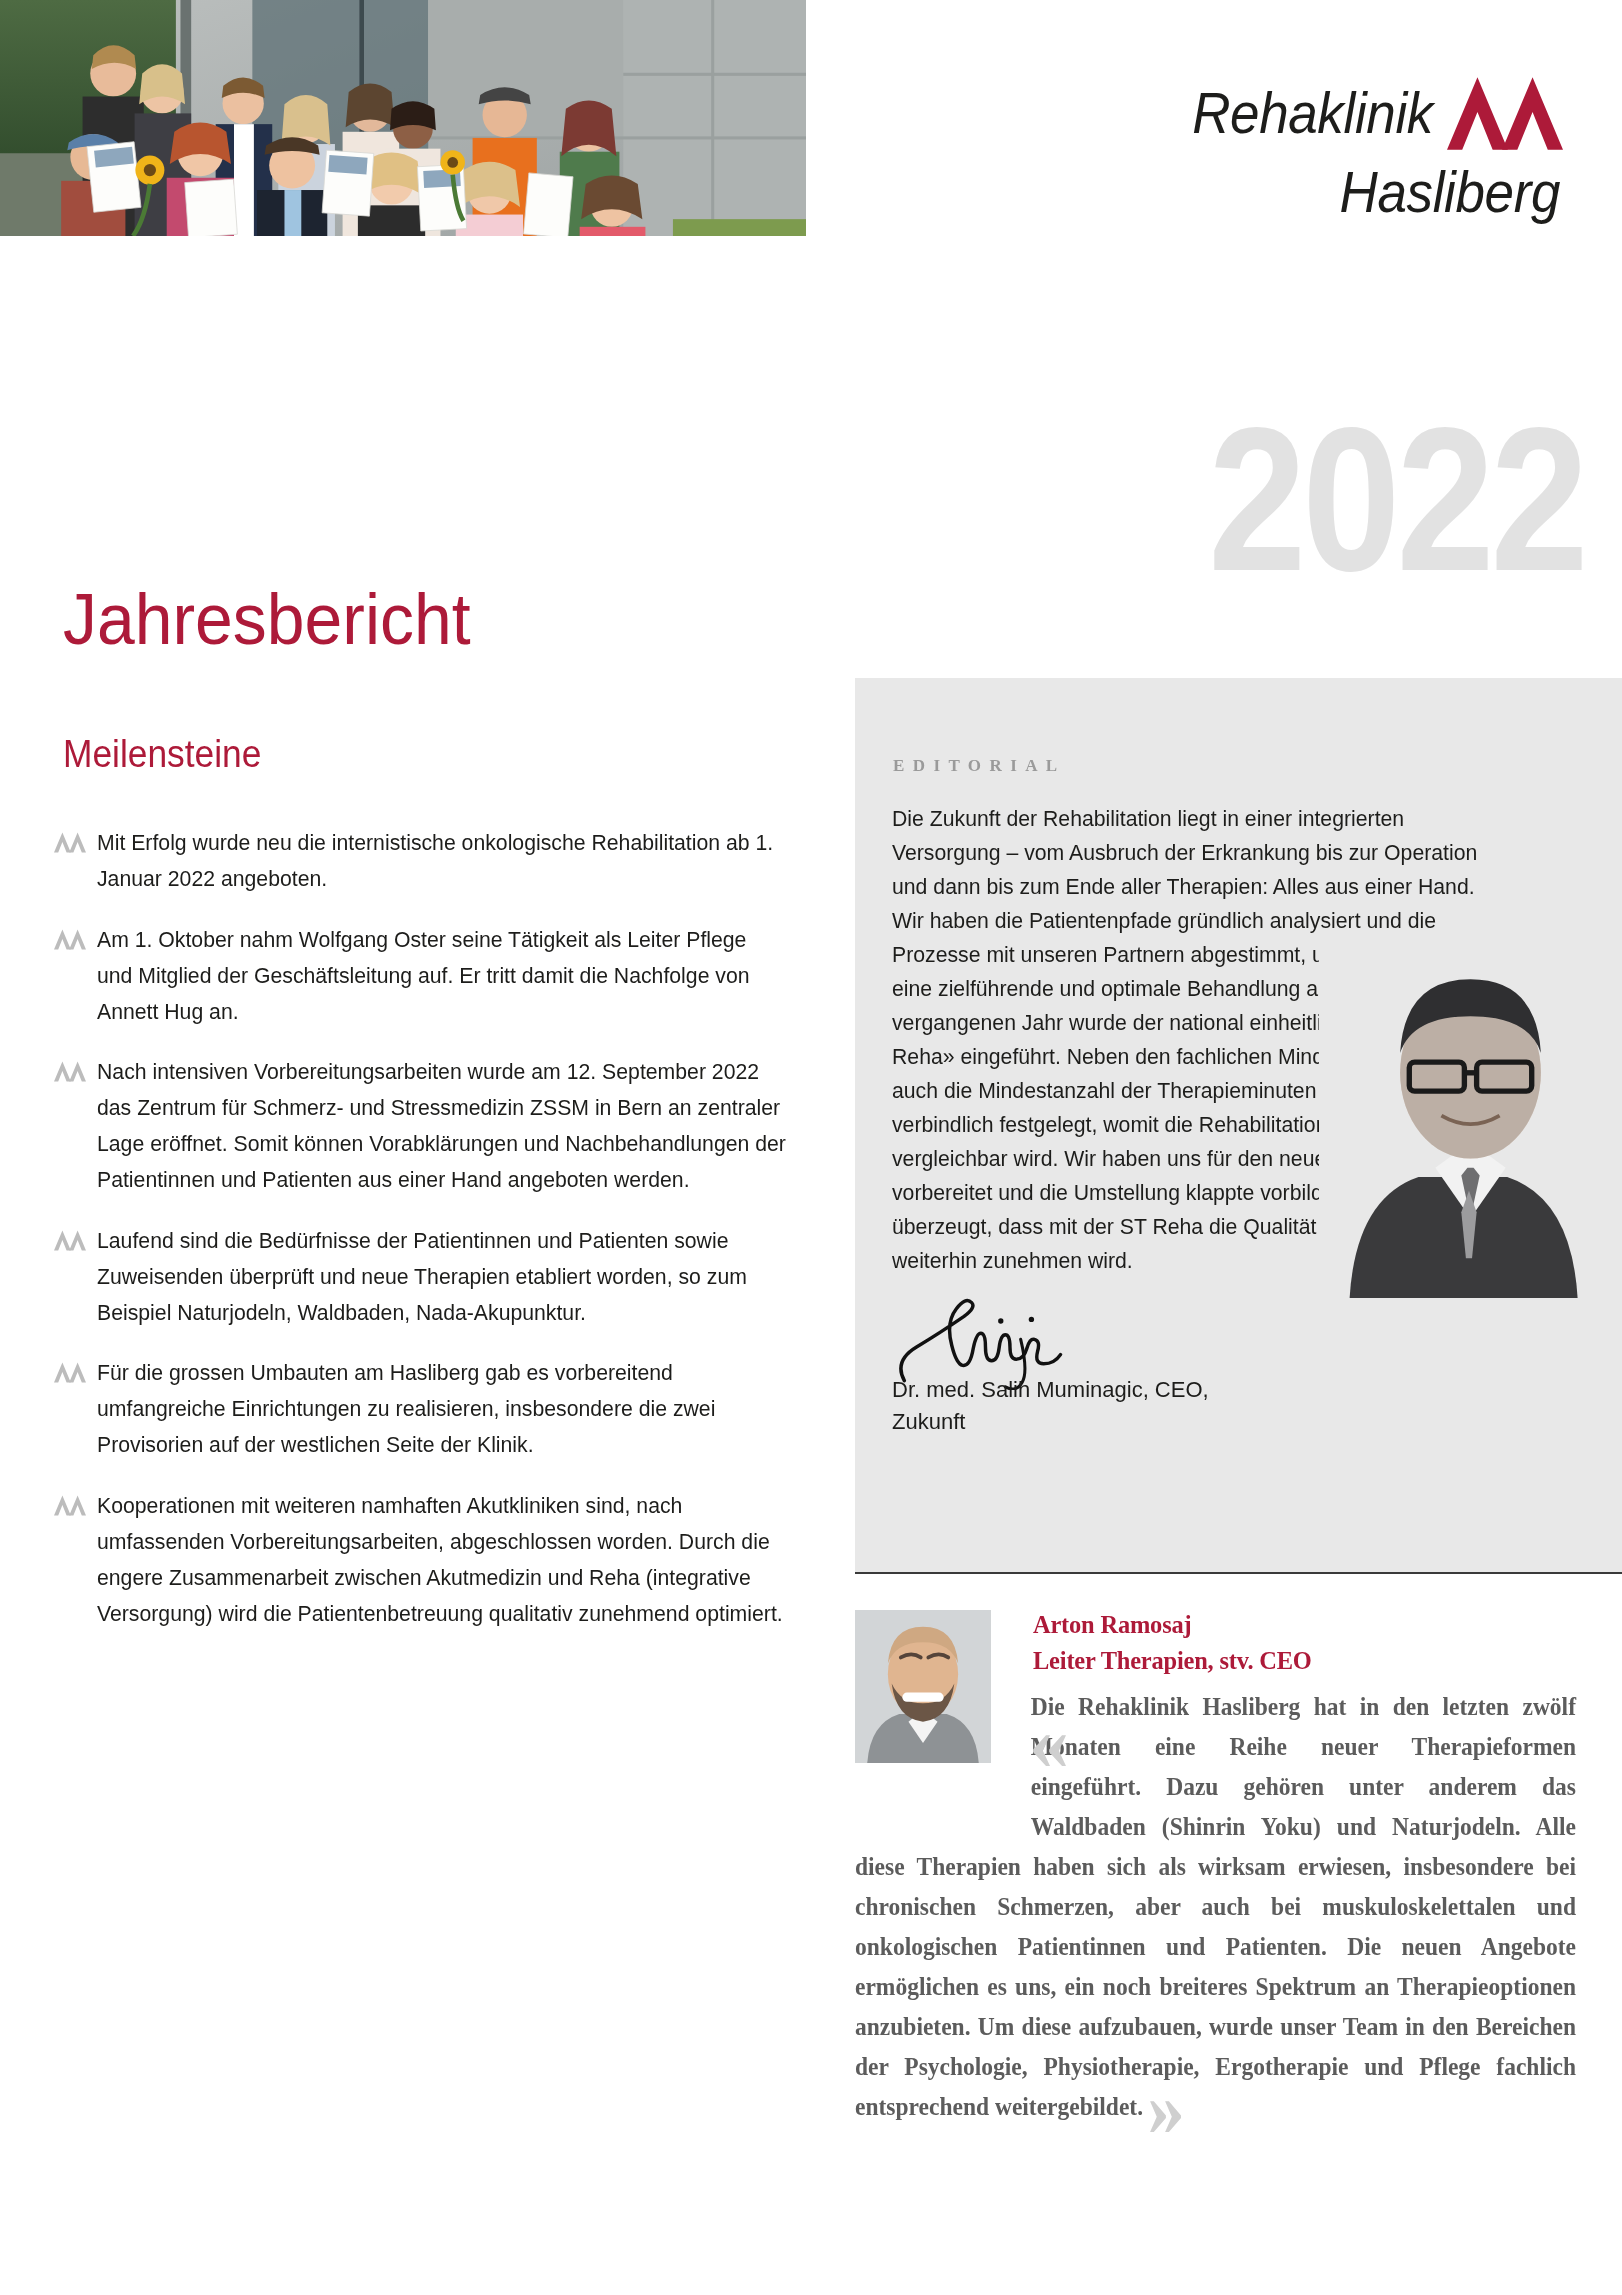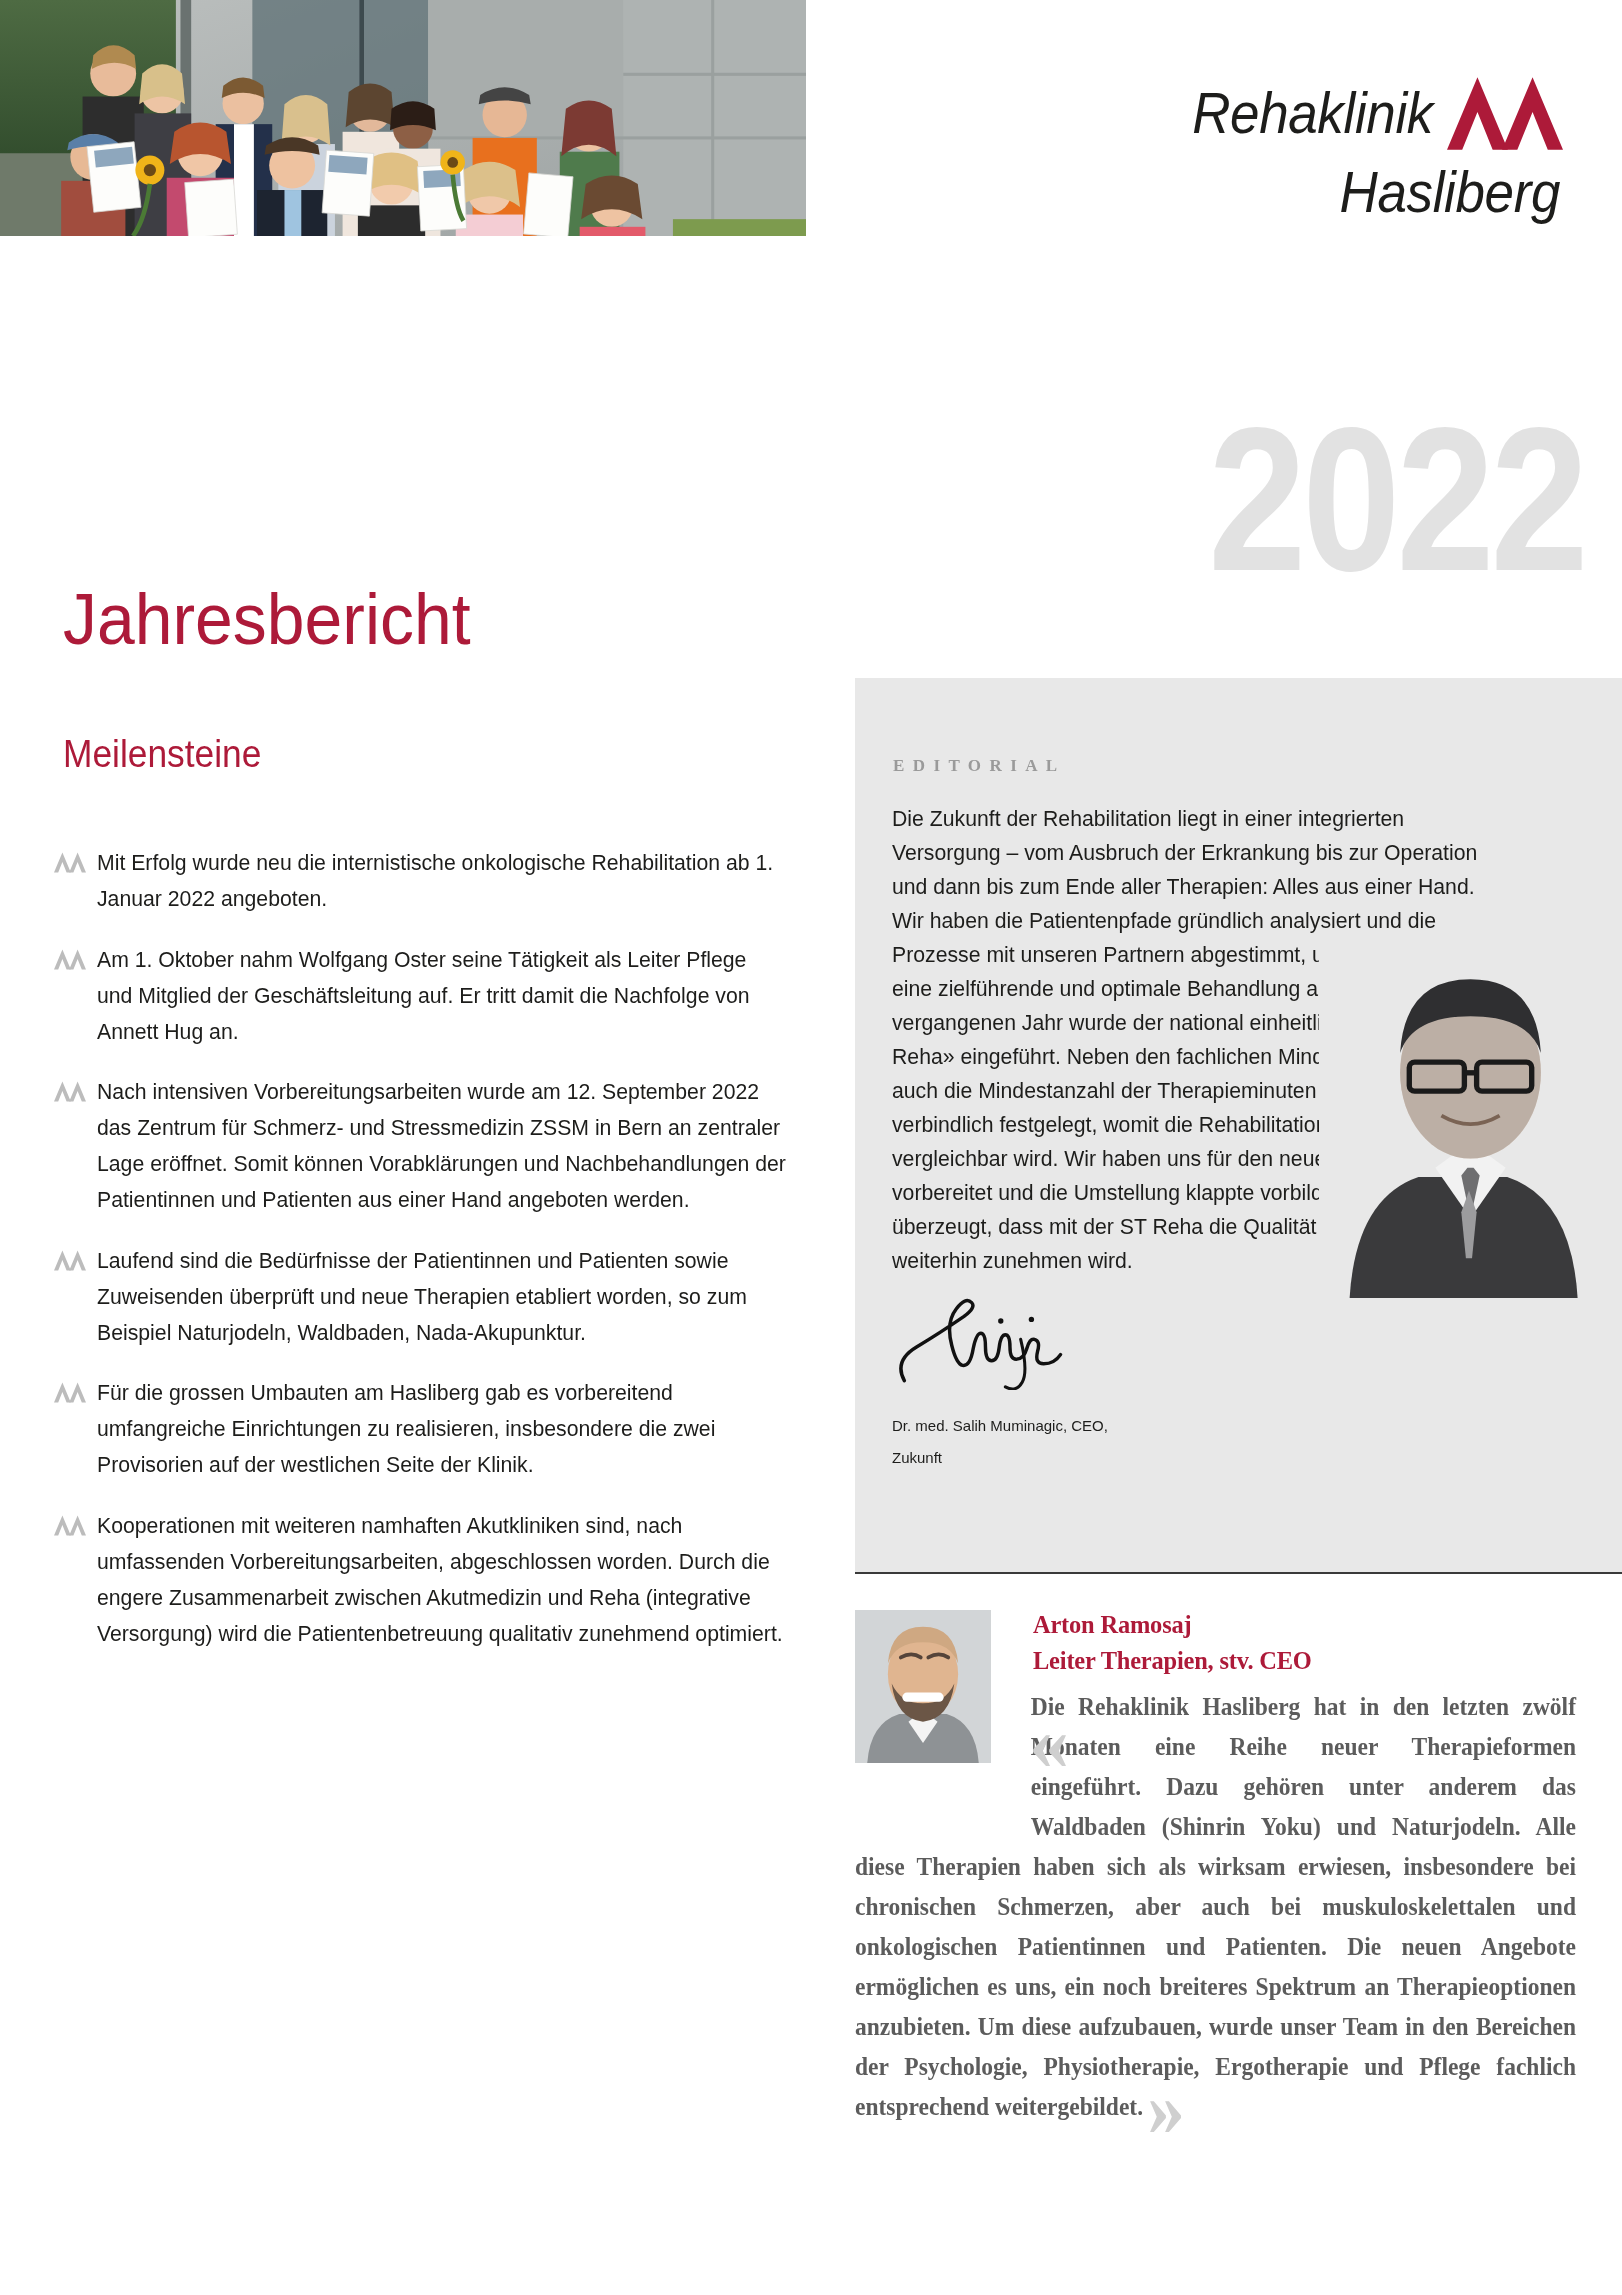--- a/index.html
+++ b/index.html
@@ -65,22 +65,22 @@
   .editorial-body{
     position:absolute;left:37px;top:124px;width:626px;
     font-size:22px;line-height:34px;color:#1d1d1b;
     transform:scaleX(0.965);transform-origin:left top;
   }
   .signature{
     position:absolute;left:34px;top:620px;width:245px;height:92px;
   }
   .signature svg{display:block;}
   .editorial-name{
-    position:absolute;left:37px;top:732px;width:428px;
-    font-size:15px;line-height:32px;color:#1d1d1b;
+    position:absolute;left:37px;top:696px;width:428px;
+    font-size:22px;line-height:32px;color:#1d1d1b;
   }
   .ceo-photo{
     position:absolute;right:0px;top:260px;width:303px;height:360px;
     overflow:hidden;
   }
   .ceo-photo svg{display:block;width:100%;height:100%;}
   .panel-divider{
     position:absolute;left:855px;top:1572px;width:767px;height:1.5px;
     background:#3a3a3a;z-index:3;
   }
@@ -95,21 +95,21 @@
   .title-sub{
     position:absolute;left:63px;top:735px;
     font-size:38px;color:#ad1a39;line-height:1.0;
     transform:scaleX(0.93);transform-origin:left top;
     font-weight:400;
   }
   .milestones{
     position:absolute;left:54px;top:825px;width:758px;
   }
   .ms-item{
-    display:flex;align-items:flex-start;margin-bottom:24.5px;margin-top:20px;
+    display:flex;align-items:flex-start;margin-bottom:24.5px;
   }
   .ms-bullet{
     flex:0 0 auto;width:43px;padding-top:6.1px;
   }
   .ms-bullet svg{display:block;width:32px;height:23px;}
   .ms-text{
     flex:1 1 auto;font-size:22px;line-height:36px;color:#1d1d1b;
     transform:scaleX(0.965);transform-origin:left top;
   }
 

